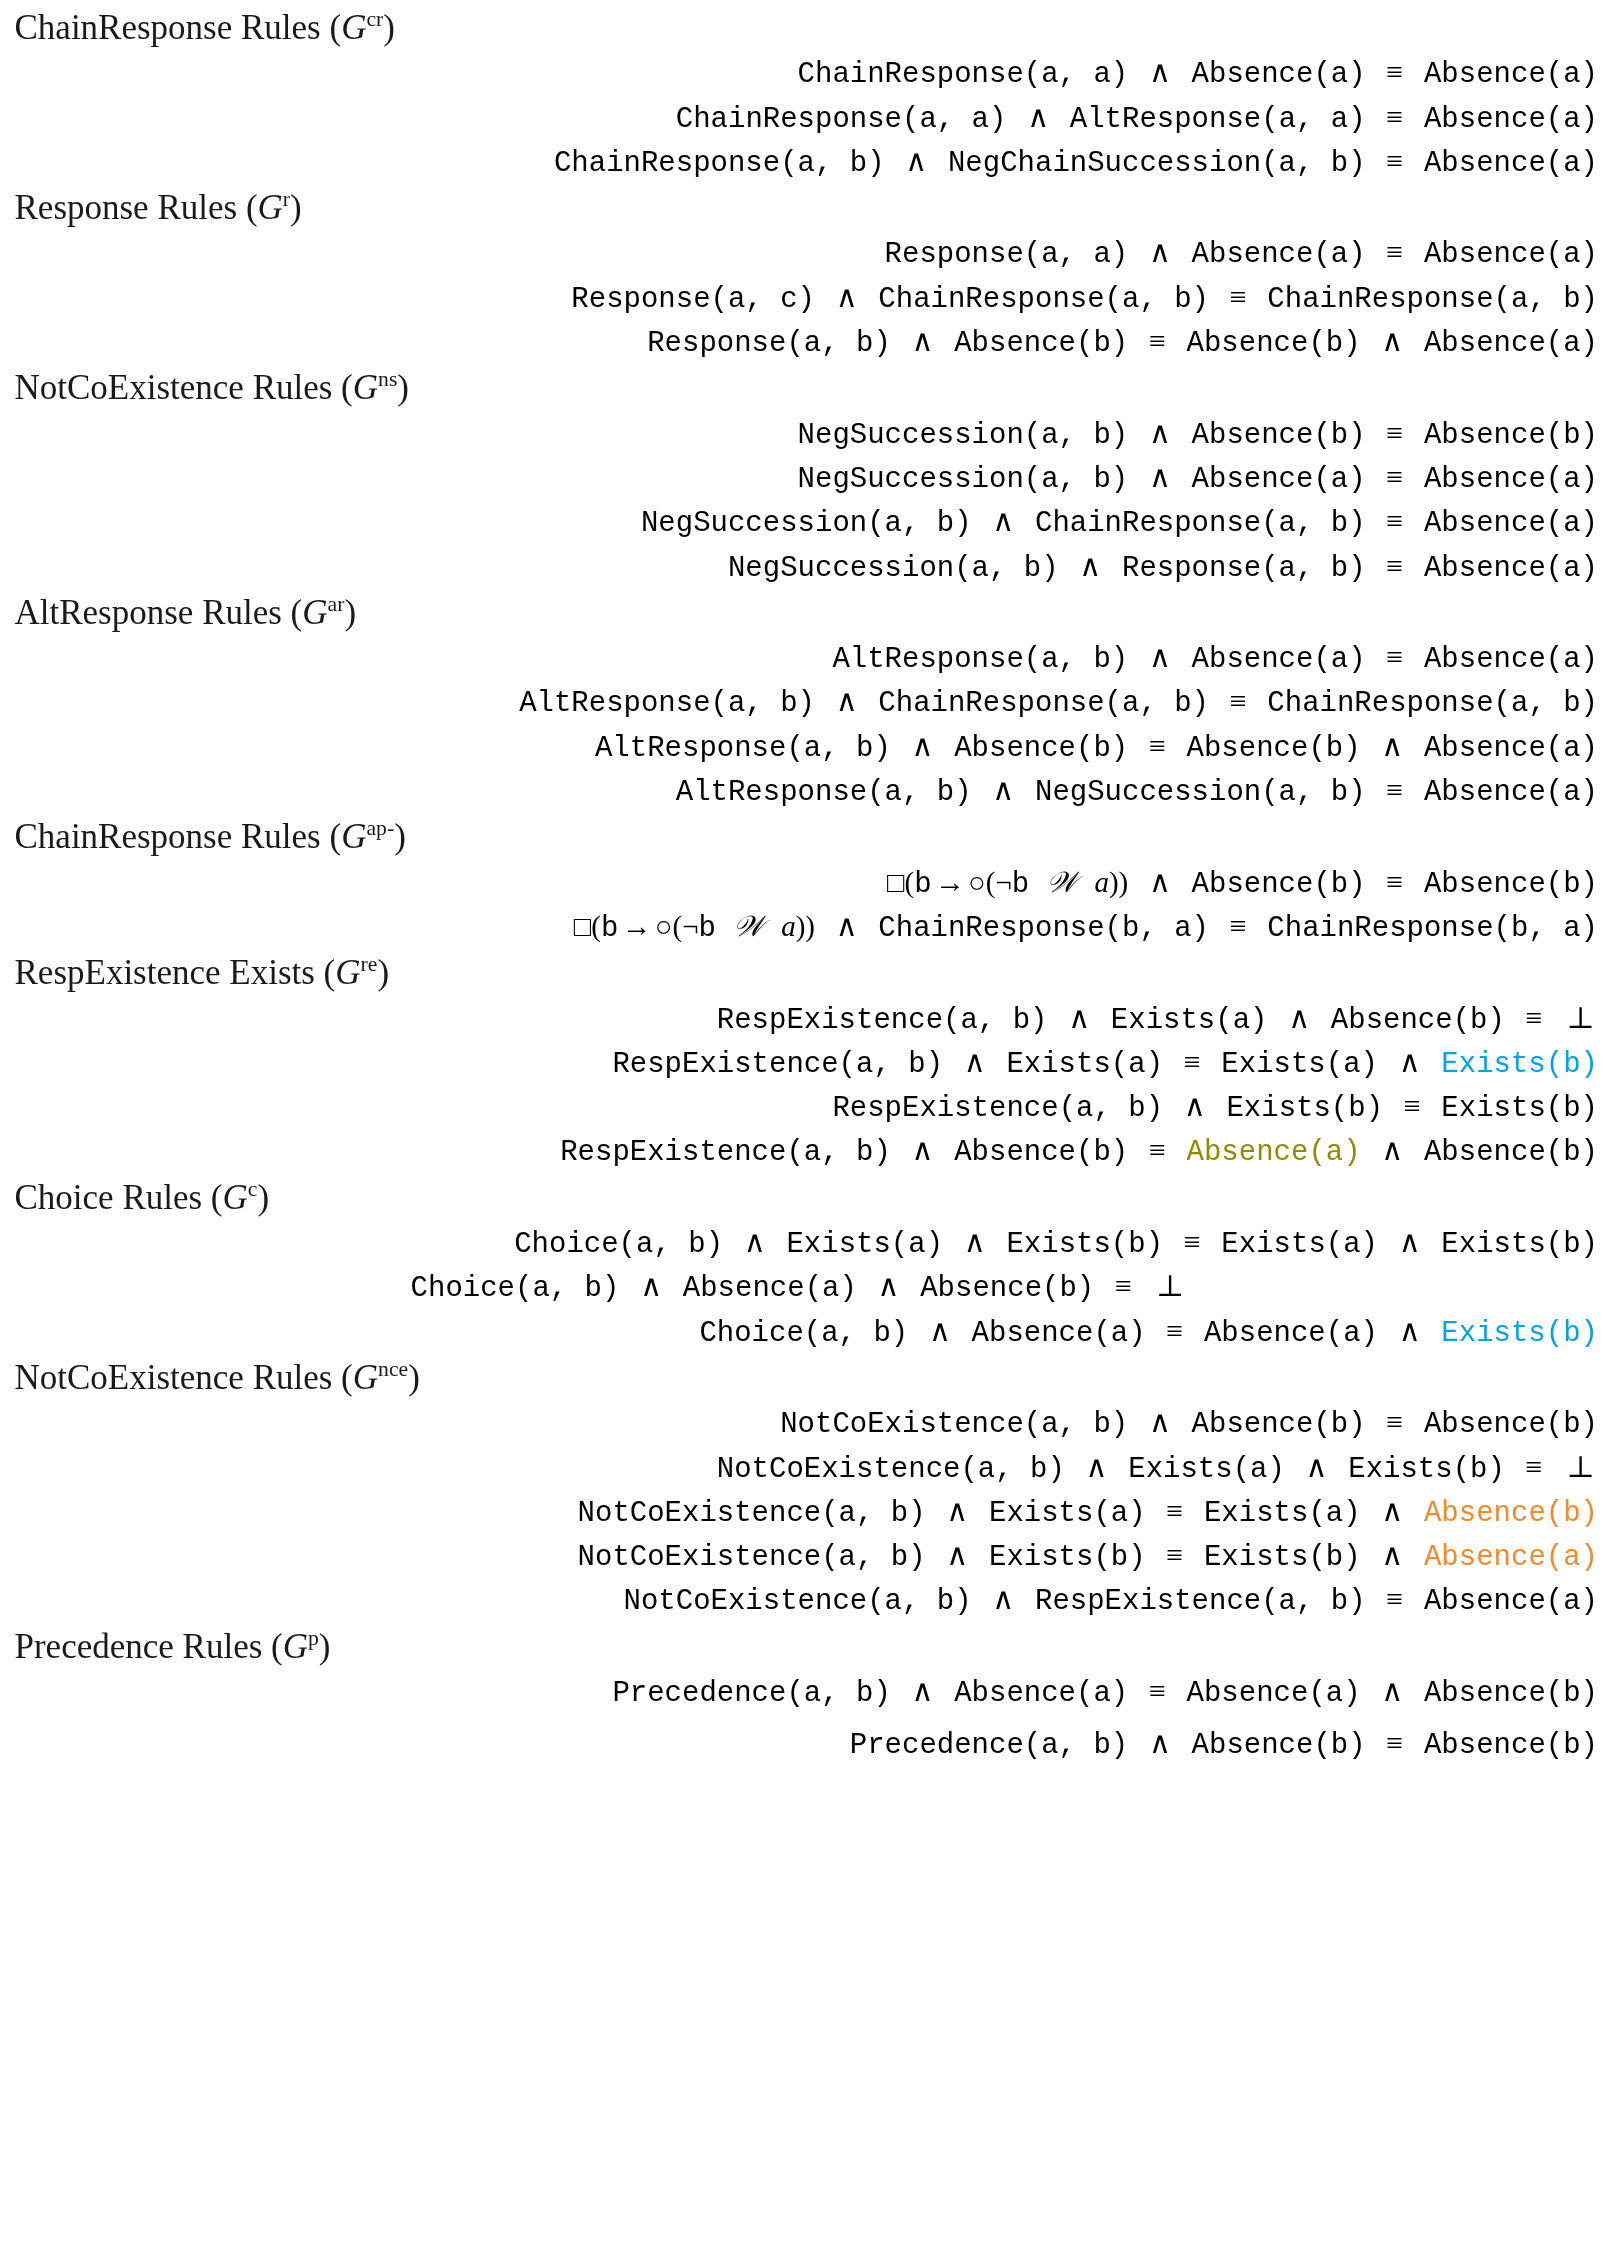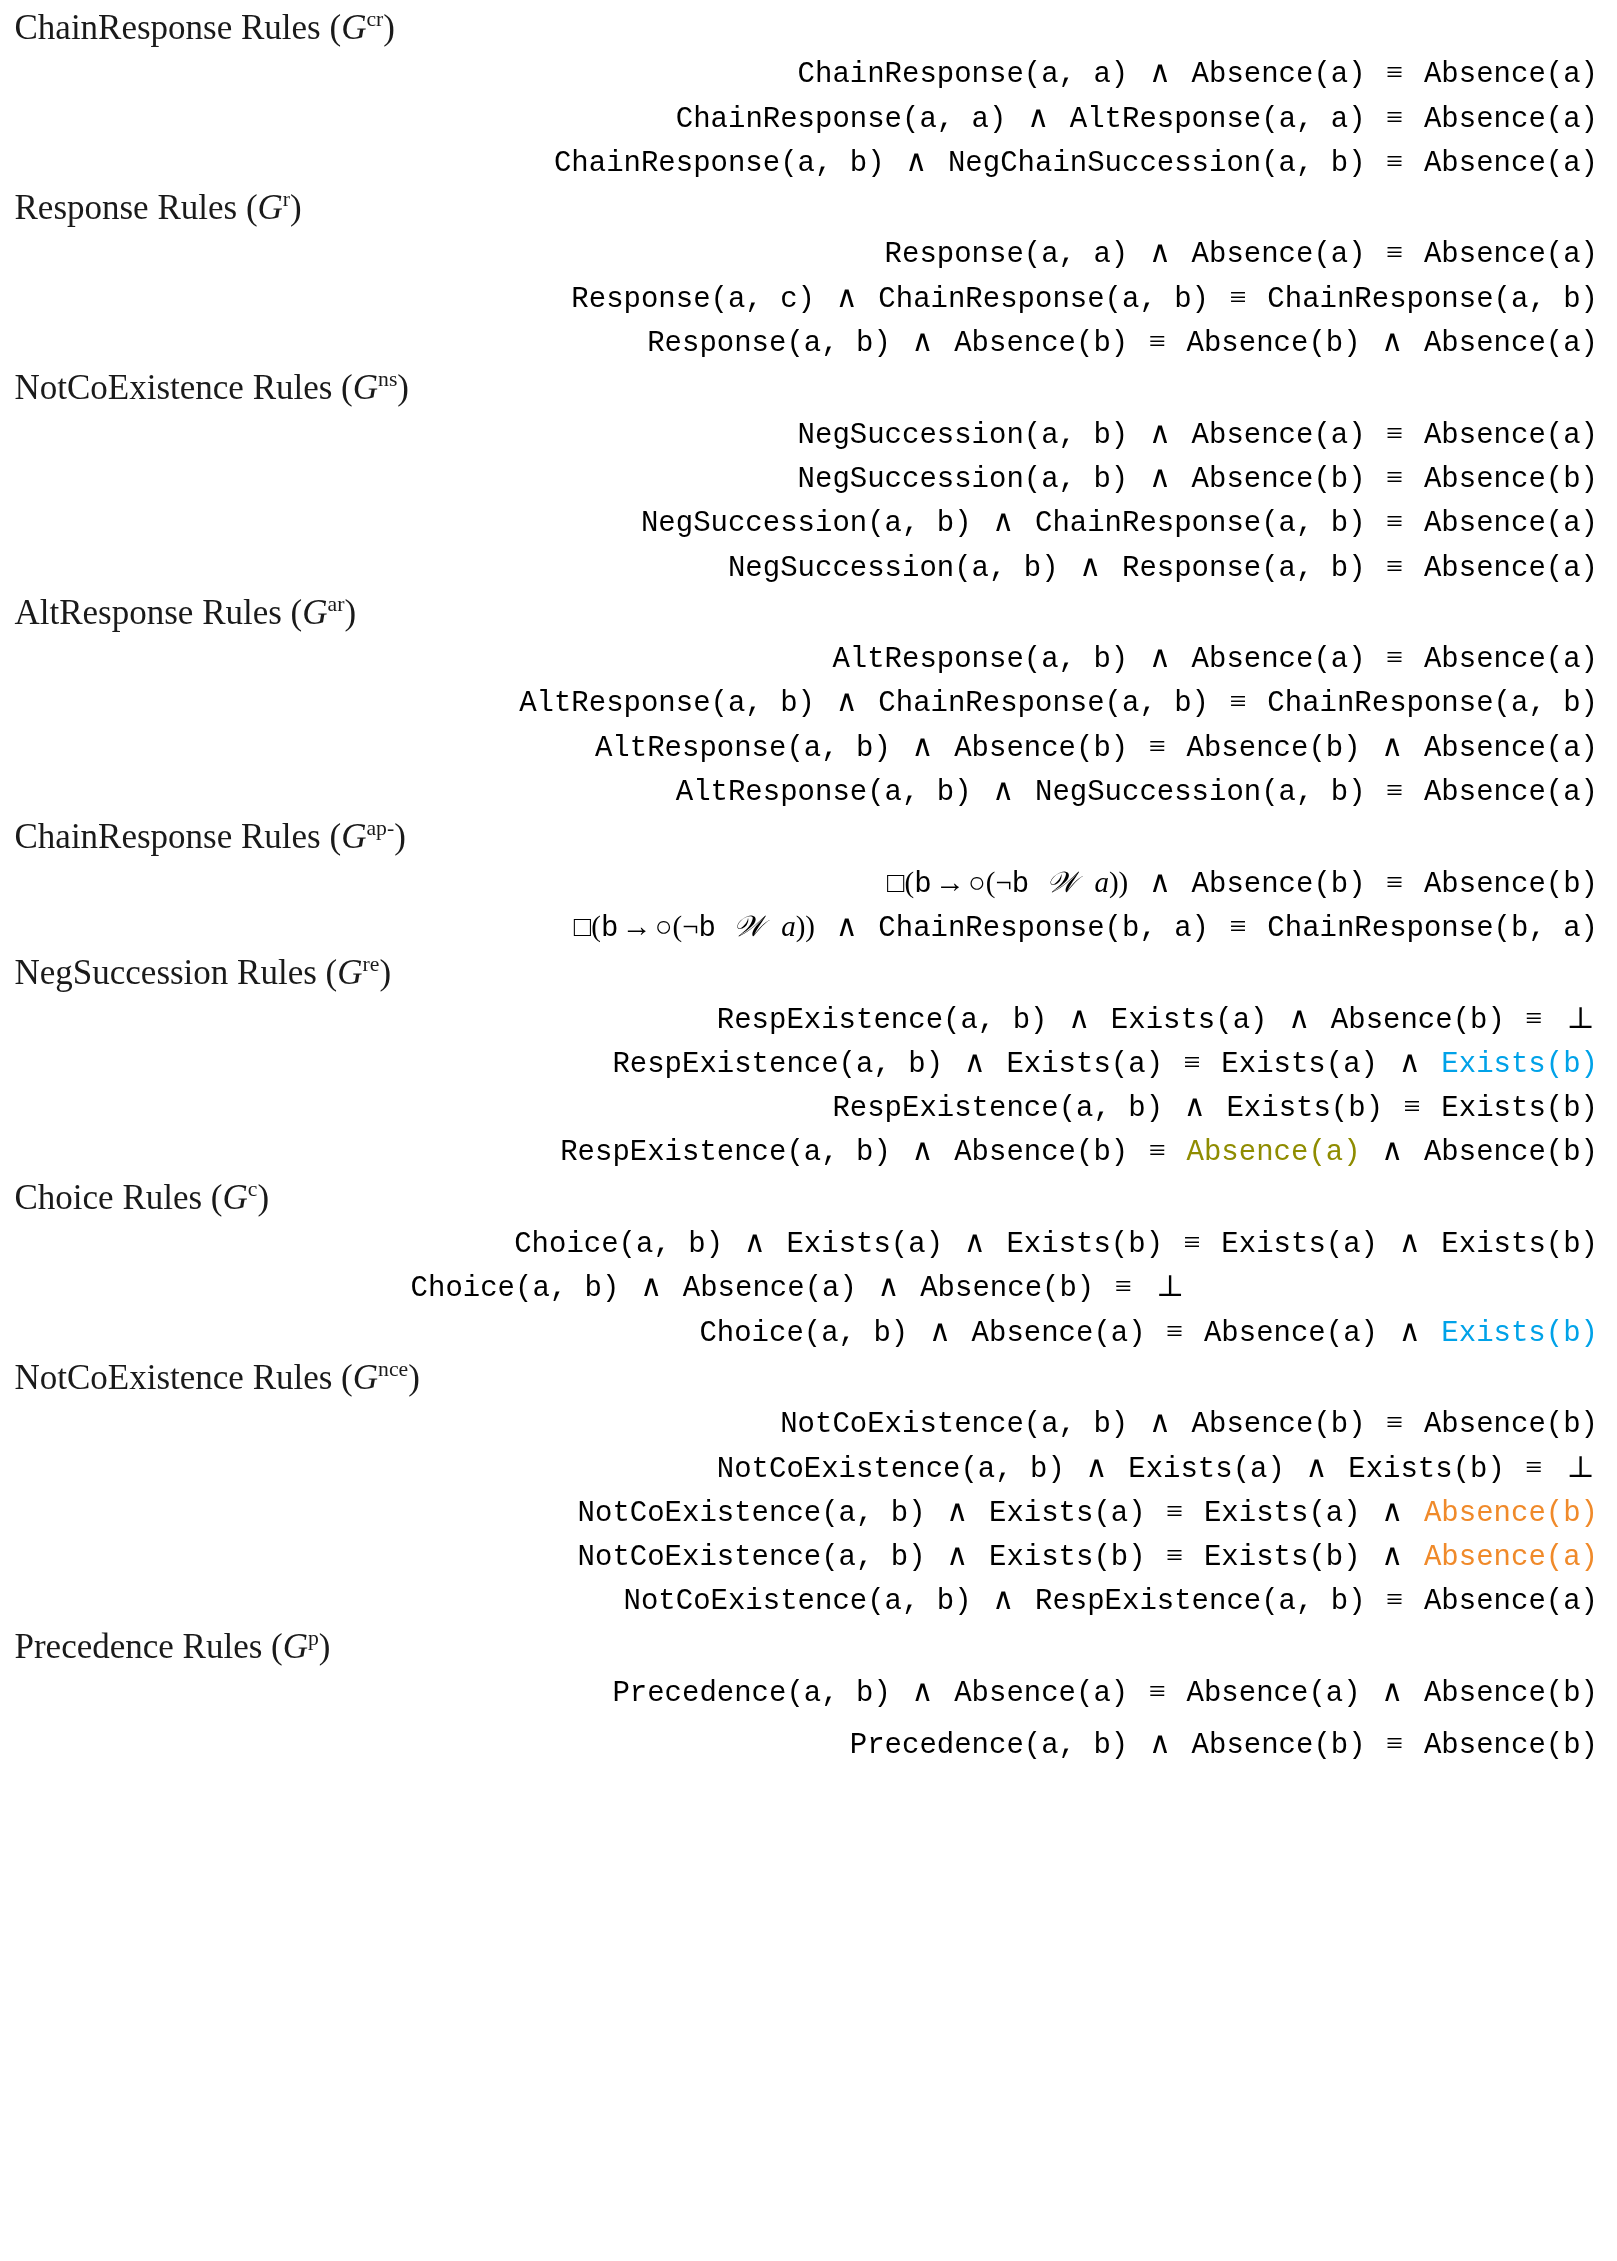--- a/index.html
+++ b/index.html
@@ -90,22 +90,22 @@
       <div class="section-heading" style="margin-top: 7.8px; margin-bottom: 5.6px;"><span>Response Rules (</span><span class="gsym">G</span><sup>r</sup><span>)</span></div>
       <div class="rules">
         <div class="rule" style="margin-top: 12.3px; margin-bottom: 12.3px;">Response(a, a) <span class="op">∧</span> Absence(a) <span class="op">≡</span> Absence(a)</div>
         <div class="rule" style="margin-top: 12.3px; margin-bottom: 12.3px;">Response(a, c) <span class="op">∧</span> ChainResponse(a, b) <span class="op">≡</span> ChainResponse(a, b)</div>
         <div class="rule" style="margin-top: 12.3px; margin-bottom: 12.3px;">Response(a, b) <span class="op">∧</span> Absence(b) <span class="op">≡</span> Absence(b) <span class="op">∧</span> Absence(a)</div>
       </div>
     </div>
     <div class="section">
       <div class="section-heading" style="margin-top: 7.8px; margin-bottom: 5.6px;"><span>NotCoExistence Rules (</span><span class="gsym">G</span><sup>ns</sup><span>)</span></div>
       <div class="rules">
+        <div class="rule" style="margin-top: 12.3px; margin-bottom: 12.3px;">NegSuccession(a, b) <span class="op">∧</span> Absence(b) <span class="op">≡</span> Absence(b)</div>
         <div class="rule" style="margin-top: 12.3px; margin-bottom: 12.3px;">NegSuccession(a, b) <span class="op">∧</span> Absence(a) <span class="op">≡</span> Absence(a)</div>
-        <div class="rule" style="margin-top: 12.3px; margin-bottom: 12.3px;">NegSuccession(a, b) <span class="op">∧</span> Absence(b) <span class="op">≡</span> Absence(b)</div>
         <div class="rule" style="margin-top: 12.3px; margin-bottom: 12.3px;">NegSuccession(a, b) <span class="op">∧</span> ChainResponse(a, b) <span class="op">≡</span> Absence(a)</div>
         <div class="rule" style="margin-top: 12.3px; margin-bottom: 12.3px;">NegSuccession(a, b) <span class="op">∧</span> Response(a, b) <span class="op">≡</span> Absence(a)</div>
       </div>
     </div>
     <div class="section">
       <div class="section-heading" style="margin-top: 7.8px; margin-bottom: 5.6px;"><span>AltResponse Rules (</span><span class="gsym">G</span><sup>ar</sup><span>)</span></div>
       <div class="rules">
         <div class="rule" style="margin-top: 12.3px; margin-bottom: 12.3px;">AltResponse(a, b) <span class="op">∧</span> Absence(a) <span class="op">≡</span> Absence(a)</div>
         <div class="rule" style="margin-top: 12.3px; margin-bottom: 12.3px;">AltResponse(a, b) <span class="op">∧</span> ChainResponse(a, b) <span class="op">≡</span> ChainResponse(a, b)</div>
         <div class="rule" style="margin-top: 12.3px; margin-bottom: 12.3px;">AltResponse(a, b) <span class="op">∧</span> Absence(b) <span class="op">≡</span> Absence(b) <span class="op">∧</span> Absence(a)</div>
@@ -113,21 +113,21 @@
       </div>
     </div>
     <div class="section">
       <div class="section-heading" style="margin-top: 7.8px; margin-bottom: 5.6px;"><span>ChainResponse Rules (</span><span class="gsym">G</span><sup>ap-</sup><span>)</span></div>
       <div class="rules">
         <div class="rule" style="margin-top: 12.3px; margin-bottom: 12.3px;"><span><span class="ltlop">□</span><span class="ltlop">(</span>b<span class="op">→</span><span class="ltlop">○</span><span class="ltlop">(</span><span class="ltlop">¬</span>b <span class="ltlvar">𝒲</span> <span class="ltlvar">a</span><span class="ltlop">))</span></span> <span class="op">∧</span> Absence(b) <span class="op">≡</span> Absence(b)</div>
         <div class="rule" style="margin-top: 12.3px; margin-bottom: 12.3px;"><span><span class="ltlop">□</span><span class="ltlop">(</span>b<span class="op">→</span><span class="ltlop">○</span><span class="ltlop">(</span><span class="ltlop">¬</span>b <span class="ltlvar">𝒲</span> <span class="ltlvar">a</span><span class="ltlop">))</span></span> <span class="op">∧</span> ChainResponse(b, a) <span class="op">≡</span> ChainResponse(b, a)</div>
       </div>
     </div>
     <div class="section">
-      <div class="section-heading" style="margin-top: 7.8px; margin-bottom: 5.6px;"><span>NegSuccession Rules (</span><span class="gsym">G</span><sup>re</sup><span>)</span></div>
+      <div class="section-heading" style="margin-top: 7.8px; margin-bottom: 5.6px;"><span>RespExistence Exists (</span><span class="gsym">G</span><sup>re</sup><span>)</span></div>
       <div class="rules">
         <div class="rule" style="margin-top: 12.3px; margin-bottom: 12.3px;">RespExistence(a, b) <span class="op">∧</span> Exists(a) <span class="op">∧</span> Absence(b) <span class="op">≡</span> <span class="op">⊥</span></div>
         <div class="rule" style="margin-top: 12.3px; margin-bottom: 12.3px;">RespExistence(a, b) <span class="op">∧</span> Exists(a) <span class="op">≡</span> Exists(a) <span class="op">∧</span> <span class="hl-cyan">Exists(b)</span></div>
         <div class="rule" style="margin-top: 12.3px; margin-bottom: 12.3px;">RespExistence(a, b) <span class="op">∧</span> Exists(b) <span class="op">≡</span> Exists(b)</div>
         <div class="rule" style="margin-top: 12.3px; margin-bottom: 12.3px;">RespExistence(a, b) <span class="op">∧</span> Absence(b) <span class="op">≡</span> <span class="hl-olive">Absence(a)</span> <span class="op">∧</span> Absence(b)</div>
       </div>
     </div>
     <div class="section">
       <div class="section-heading" style="margin-top: 7.8px; margin-bottom: 5.6px;"><span>Choice Rules (</span><span class="gsym">G</span><sup>c</sup><span>)</span></div>
       <div class="rules">

